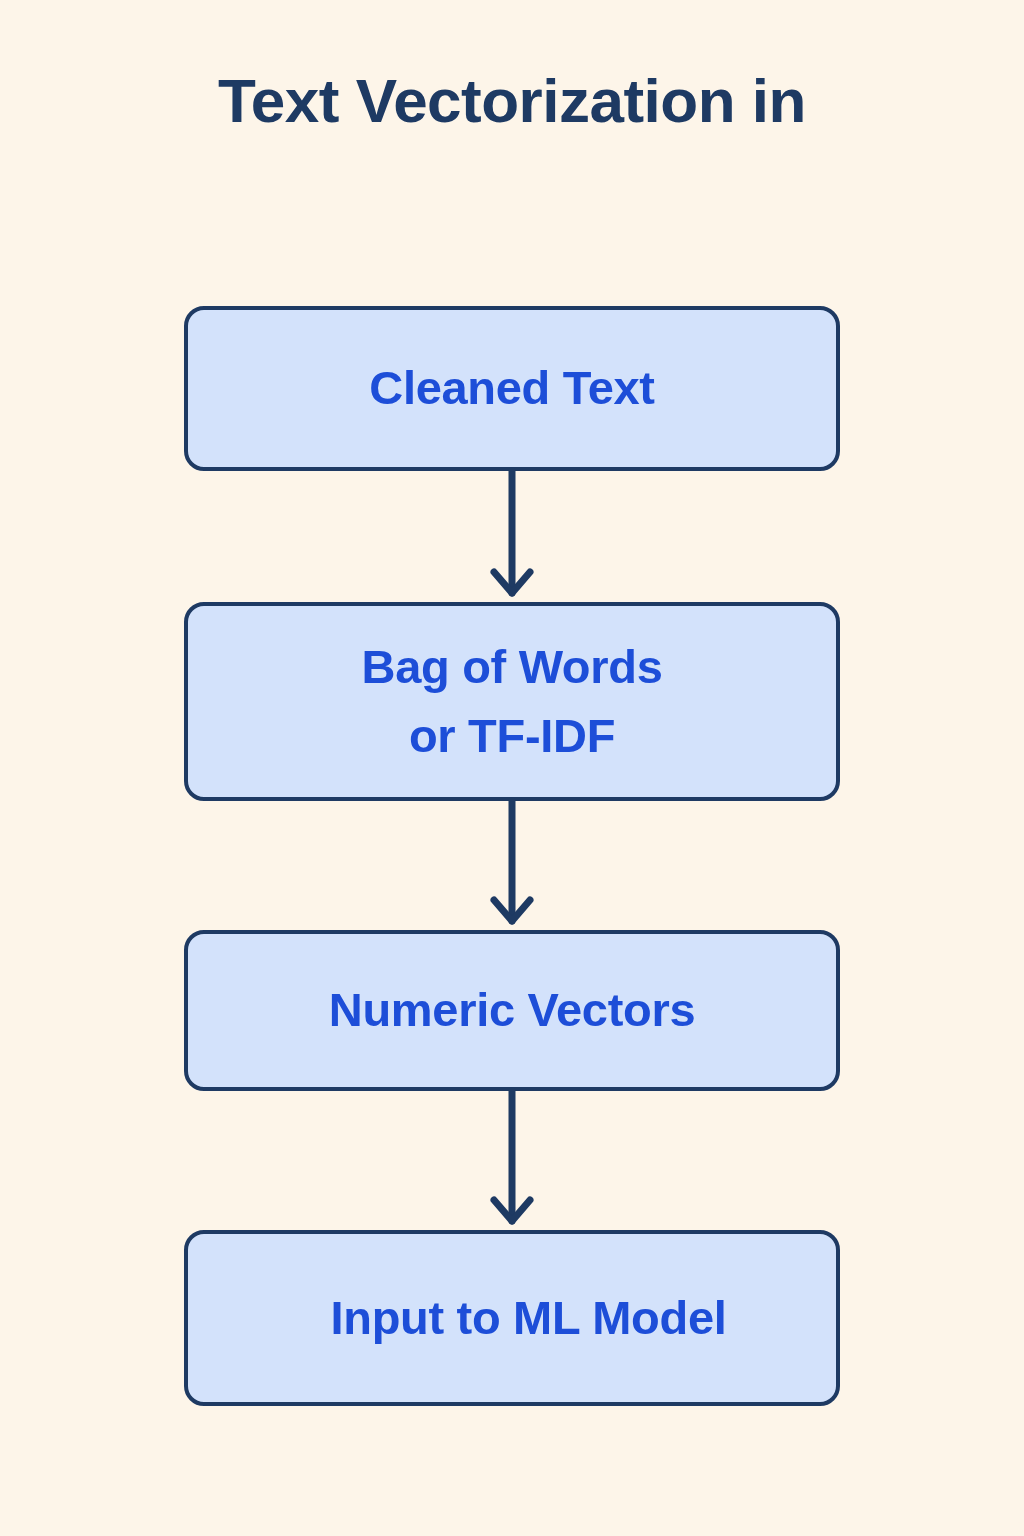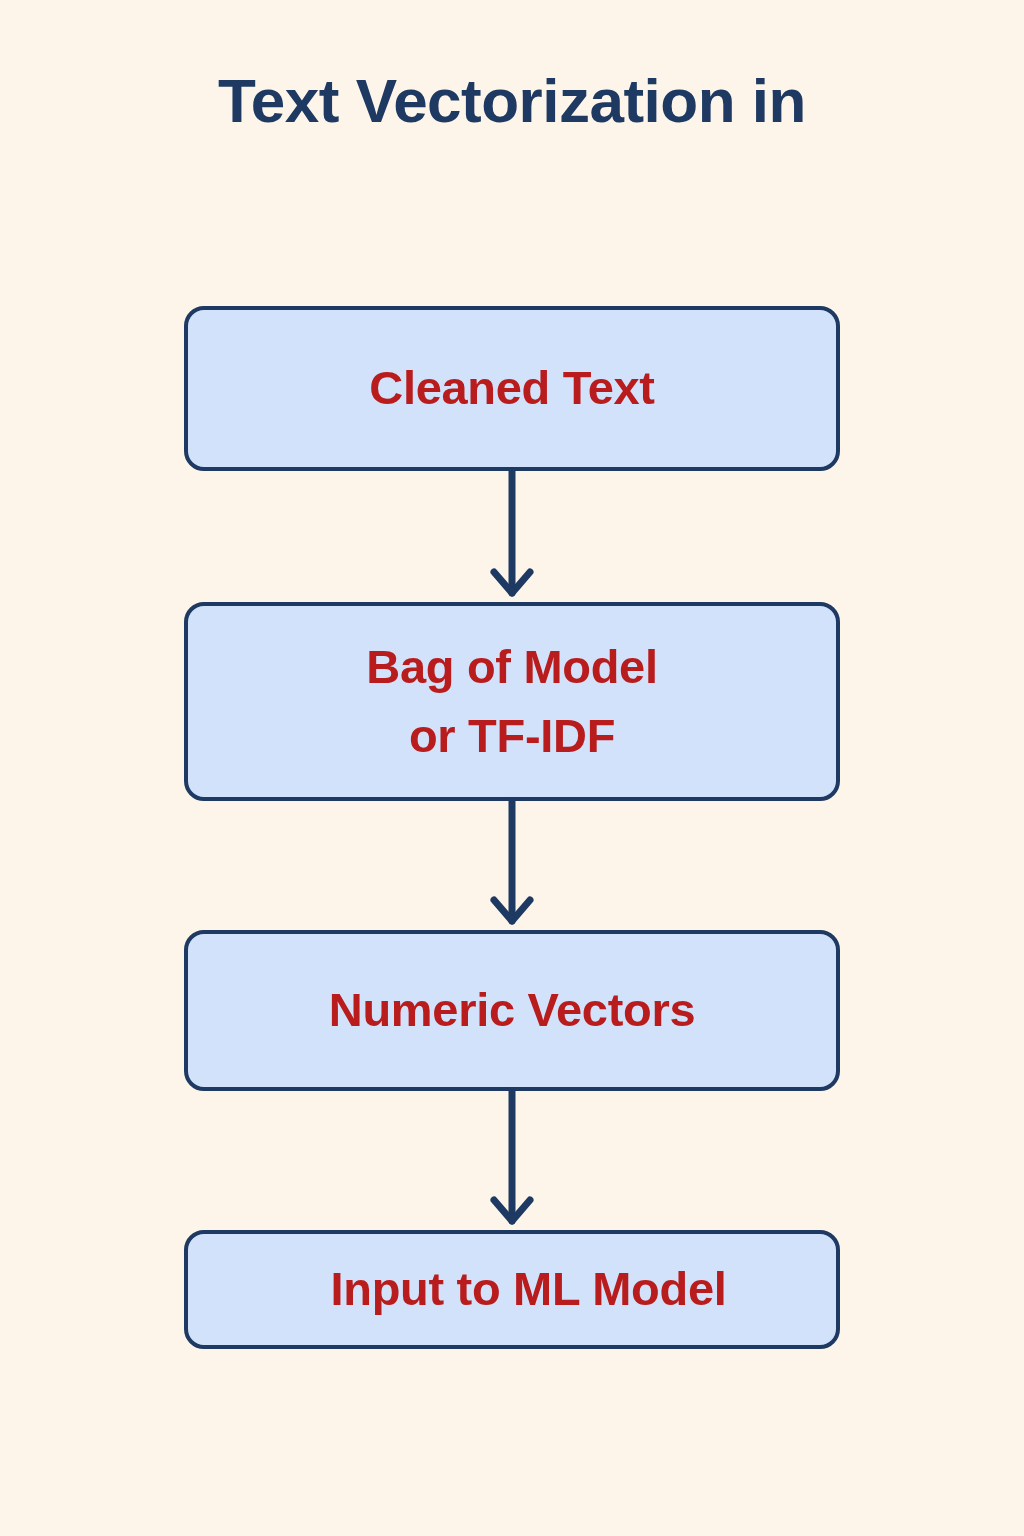--- a/index.html
+++ b/index.html
@@ -52,29 +52,29 @@
     display: flex;
     align-items: center;
     justify-content: center;
     text-align: center;
   }
   .flow-box-label {
     font-size: 47px;
     font-weight: 700;
     line-height: 1.45;
     letter-spacing: -0.3px;
-    color: #b91c1c;
+    color: #1d4ed8;
     padding: 0 14px;
     white-space: pre-line;
   }
 
   #box-1 { top: 306px; height: 165px; }
   #box-2 { top: 602px; height: 199px; }
   #box-3 { top: 930px; height: 161px; justify-content: center; }
-  #box-4 { top: 1230px; height: 119px; padding-left: 33px; }
+  #box-4 { top: 1230px; height: 176px; padding-left: 33px; }
 
   
   .arrow {
     position: absolute;
     left: 482px;
     width: 60px;
   }
   #arrow-1 { top: 471px; height: 131px; }
   #arrow-2 { top: 801px; height: 129px; }
   #arrow-3 { top: 1091px; height: 139px; }
@@ -107,21 +107,21 @@
   </div>
 
   <div class="arrow" id="arrow-1">
     <svg viewBox="0 0 60 131" preserveAspectRatio="none">
       <path class="arrow-stroke" d="M30 0 L30 122"></path>
       <path class="arrow-stroke" d="M12 101 L30 122 L48 101"></path>
     </svg>
   </div>
 
   <div class="flow-box" id="box-2">
-    <span class="flow-box-label">Bag of Model
+    <span class="flow-box-label">Bag of Words
 or TF-IDF</span>
   </div>
 
   <div class="arrow" id="arrow-2">
     <svg viewBox="0 0 60 129" preserveAspectRatio="none">
       <path class="arrow-stroke" d="M30 0 L30 120"></path>
       <path class="arrow-stroke" d="M12 99 L30 120 L48 99"></path>
     </svg>
   </div>
 

